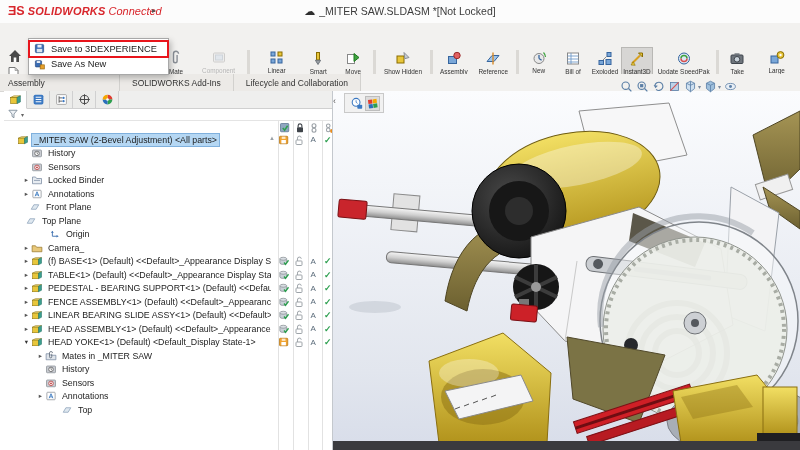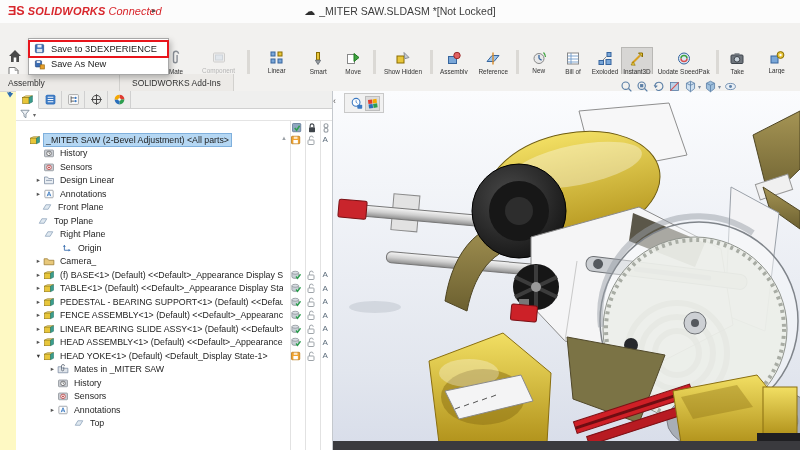--- a/index.html
+++ b/index.html
@@ -1,16 +1,16 @@
 <!DOCTYPE html>
 <html><head>
 <meta charset="utf-8">
 <style>
   html,body{margin:0;padding:0;background:#888;}
-  .app{position:relative;width:800px;height:450px;background:#fef9c3;overflow:hidden;
+  .app{position:relative;width:800px;height:450px;background:#ffffff;overflow:hidden;
        font-family:"Liberation Sans",sans-serif;-webkit-font-smoothing:antialiased;}
   
   .titlebar{position:absolute;top:0;left:0;right:0;height:23px;background:#fcfcfc;border-bottom:1px solid #e2e2e2;}
   .brand{position:absolute;left:8px;top:4px;display:flex;align-items:baseline;gap:3px;color:#d8262c;font-size:11px;}
   .brand .mark{font-weight:bold;font-size:12.5px;}
   .brand .bword{font-weight:bold;font-style:italic;letter-spacing:.2px;}
   .brand .bsuffix{font-style:italic;}
   .brand-caret{position:absolute;left:152px;top:6px;font-size:8px;color:#555;}
   .doc-title{position:absolute;left:0;right:0;top:5px;text-align:center;font-size:10.5px;color:#3c3c3c;}
   .doc-title .cloud{font-size:11px;color:#2e2e2e;margin-right:4px;}
@@ -42,21 +42,21 @@
   .tabrow{position:absolute;top:74px;left:0;right:0;height:17px;background:#f2f1ef;border-bottom:1px solid #d8d7d4;display:flex;}
   .tab{height:100%;display:flex;align-items:center;padding:0 12px;font-size:8.5px;color:#333;
        border-right:1px solid #d2d1ce;background:#eceae7;white-space:nowrap;}
   .tab.m-wide{width:120px;box-sizing:border-box;padding:0 8px;}
   
   .savemenu{position:absolute;left:28px;top:38px;width:139px;background:#fff;border:1px solid #a8a8a8;
             box-shadow:2px 3px 6px rgba(0,0,0,.25);z-index:60;padding:2px 0;}
   .mitem{position:relative;display:flex;align-items:center;gap:6px;height:15.5px;padding:0 6px 0 5px;font-size:9.3px;color:#222;white-space:nowrap;}
   .mitem.m-highlighted{outline:2px solid #e8151c;outline-offset:-1px;}
   
-  .panel{position:absolute;top:91px;left:16px;width:332px;bottom:0;background:#fff;border-right:1px solid #c4c8cd;box-sizing:border-box;}
+  .panel{position:absolute;top:91px;left:4px;width:332px;bottom:0;background:#fff;border-right:1px solid #c4c8cd;box-sizing:border-box;}
   .ptabs{position:absolute;top:0;left:0;right:0;height:17px;background:#efefee;border-bottom:1px solid #d0d0d0;display:flex;}
   .ptab{width:22px;height:100%;display:flex;align-items:center;justify-content:center;border-right:1px solid #d0d0d0;background:#ececea;}
   .ptab.m-active{background:#fff;border-bottom:1px solid #fff;}
   .filterrow{position:absolute;top:17px;left:0;right:0;height:12px;border-bottom:1px solid #e4e4e4;display:flex;align-items:center;padding-left:3px;gap:2px;}
   .fcaret{font-size:6px;color:#666;}
   
   .colsep{position:absolute;top:29px;bottom:0;width:1px;background:#e2e2e2;}
   .colhead{position:absolute;top:30px;left:274px;width:58px;height:13px;display:flex;}
   .colhead .scell{width:14.5px;display:flex;align-items:center;justify-content:center;}
   .scrollarrow{position:absolute;left:265px;top:44px;font-size:6px;color:#9aa0a6;}
@@ -388,20 +388,23 @@
   <div class="tabrow">
 
       <div class="tab m-wide">
         <span>Assembly</span>
       </div>
 
       <div class="tab">
         <span>SOLIDWORKS Add-Ins</span>
       </div>
 
+      <div class="tab">
+        <span>Lifecycle and Collaboration</span>
+      </div>
     </div>
 
   <div class="panel">
     <div class="ptabs">
 
         <div class="ptab m-active">
           <i class="ic13">
             <svg viewBox="0 0 16 16">
               <path d="M2 5.5 l4 -2 h8 l-4 2 Z" fill="#f5e48a" stroke="#8a6d00" stroke-width=".7"></path>
               <rect x="2" y="5.5" width="8" height="7.5" fill="#e8c63a" stroke="#8a6d00" stroke-width=".7"></rect>
@@ -589,21 +592,21 @@
         </div>
 
         <div class="trow" style="padding-left: 18px;">
           <span class="exp ic-right"></span>
           <span class="ti">
             <svg viewBox="0 0 16 16">
               <path d="M2 4 h4 l1.5 2 H14 v7 H2 Z" fill="#e8edf2" stroke="#7a8aa0"></path>
               <path d="M4 8.5 h8" stroke="#7a8aa0"></path>
             </svg>
           </span>
-          <span class="tlabel">Design Linear</span>
+          <span class="tlabel">Locked Binder</span>
           <span class="tfill"></span>
           <span class="stat">
             <span class="scell"></span>
             <span class="scell">
               <i class="ic12">
                 <svg viewBox="0 0 16 16">
                   <rect x="4" y="8" width="8" height="6" rx="1" fill="none" stroke="#9aa0a6" stroke-width="1.3"></rect>
                   <path d="M6 8 V5.5 a2.5 2.5 0 0 1 5 -.5" fill="none" stroke="#9aa0a6" stroke-width="1.3"></path>
                 </svg>
               </i>
@@ -679,43 +682,20 @@
                   <rect x="4" y="8" width="8" height="6" rx="1" fill="none" stroke="#9aa0a6" stroke-width="1.3"></rect>
                   <path d="M6 8 V5.5 a2.5 2.5 0 0 1 5 -.5" fill="none" stroke="#9aa0a6" stroke-width="1.3"></path>
                 </svg>
               </i>
             </span>
             <span class="scell srev">A</span>
             <span class="scell scheck">✓</span>
           </span>
         </div>
 
-        <div class="trow" style="padding-left: 18px;">
-          <span class="exp"></span>
-          <span class="ti">
-            <svg viewBox="0 0 16 16">
-              <path d="M3 11 l3.5 -6 h6.5 l-3.5 6 Z" fill="#dfe8f0" stroke="#8aa0b8"></path>
-            </svg>
-          </span>
-          <span class="tlabel">Right Plane</span>
-          <span class="tfill"></span>
-          <span class="stat">
-            <span class="scell"></span>
-            <span class="scell">
-              <i class="ic12">
-                <svg viewBox="0 0 16 16">
-                  <rect x="4" y="8" width="8" height="6" rx="1" fill="none" stroke="#9aa0a6" stroke-width="1.3"></rect>
-                  <path d="M6 8 V5.5 a2.5 2.5 0 0 1 5 -.5" fill="none" stroke="#9aa0a6" stroke-width="1.3"></path>
-                </svg>
-              </i>
-            </span>
-            <span class="scell srev">A</span>
-            <span class="scell scheck">✓</span>
-          </span>
-        </div>
 
         <div class="trow" style="padding-left: 36px;">
           <span class="exp"></span>
           <span class="ti">
             <svg viewBox="0 0 16 16">
               <path d="M4.5 4 v7 h7" stroke="#4a7ab5" fill="none" stroke-width="1.3"></path>
               <path d="M13 11 l-3 -1.8 v3.6 Z" fill="#4a7ab5"></path>
               <path d="M4.5 3.5 l-1.8 3 h3.6 Z" fill="#4a7ab5"></path>
             </svg>
           </span>

